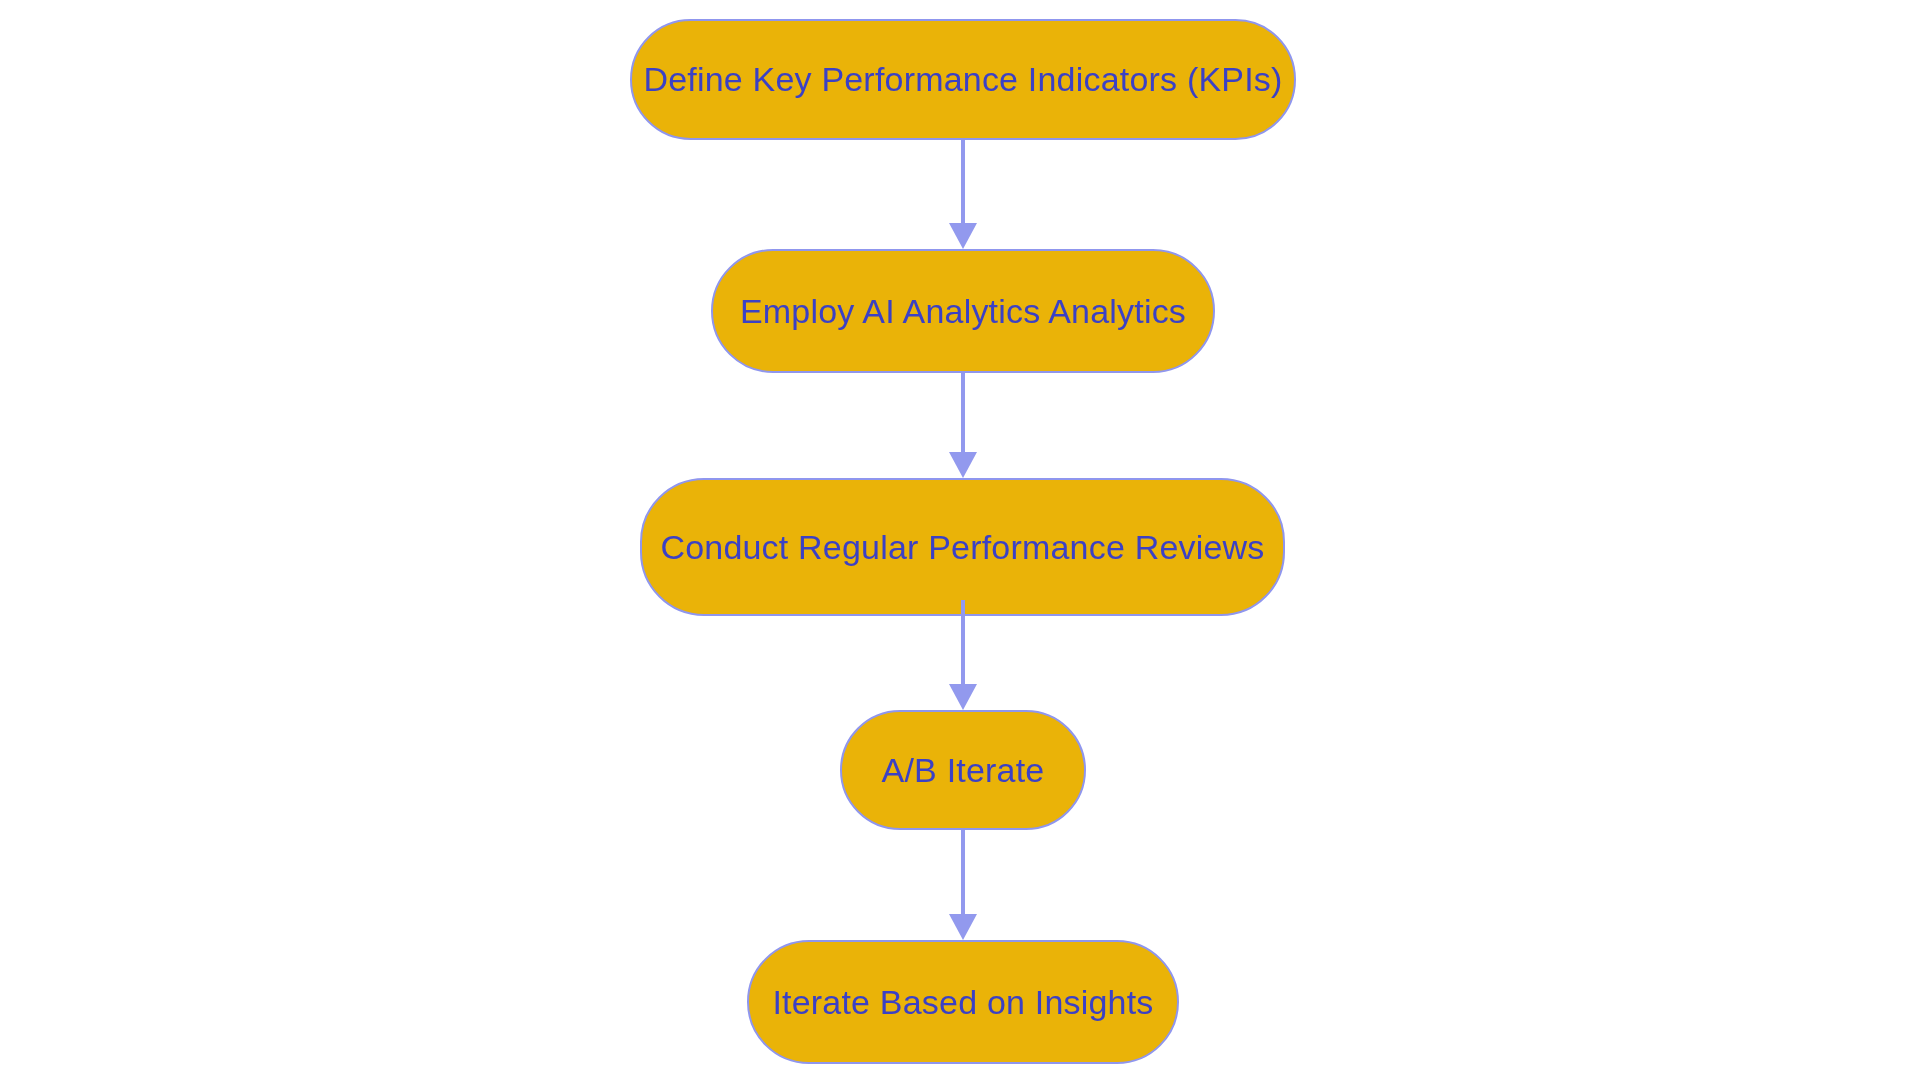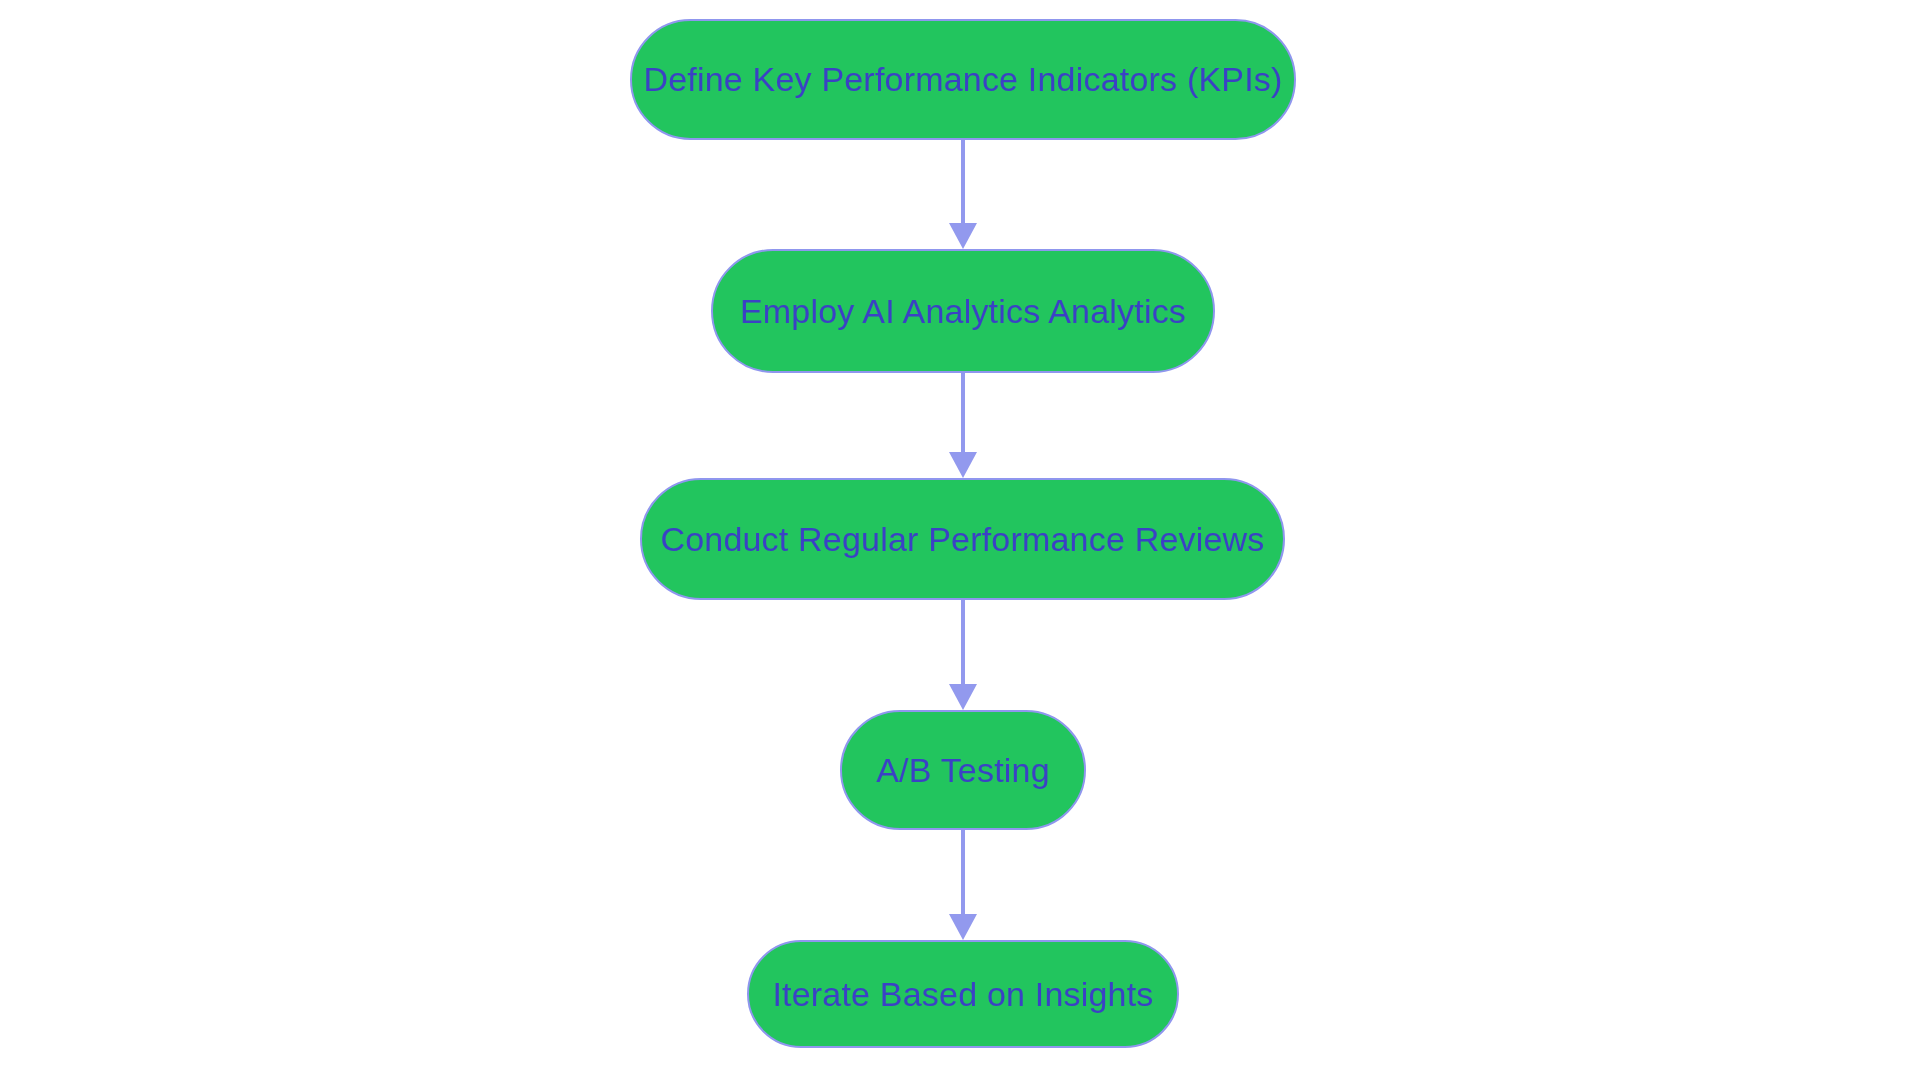--- a/index.html
+++ b/index.html
@@ -11,36 +11,36 @@
     position: relative;
     width: 1920px;
     height: 1083px;
     background: #ffffff;
     overflow: hidden;
     font-family: "Liberation Sans", sans-serif;
   }
   .node {
     position: absolute;
     box-sizing: border-box;
-    background: #22c55e;
+    background: #eab308;
     border: 2px solid #8f96ee;
     border-radius: 64px;
     display: flex;
     align-items: center;
     justify-content: center;
     text-align: center;
     color: #3b41c5;
     font-size: 34px;
     letter-spacing: 0.2px;
   }
   .n1 { left: 630px; top: 19px;  width: 666px; height: 121px; }
   .n2 { left: 711px; top: 249px; width: 504px; height: 124px; }
-  .n3 { left: 640px; top: 478px; width: 645px; height: 122px; }
+  .n3 { left: 640px; top: 478px; width: 645px; height: 138px; }
   .n4 { left: 840px; top: 710px; width: 246px; height: 120px; }
-  .n5 { left: 747px; top: 940px; width: 432px; height: 108px; }
+  .n5 { left: 747px; top: 940px; width: 432px; height: 124px; }
 
   .arrow {
     position: absolute;
     width: 30px;
     left: 948px;
   }
   .a1 { top: 140px; height: 109px; }
   .a2 { top: 373px; height: 105px; }
   .a3 { top: 600px; height: 110px; }
   .a4 { top: 830px; height: 110px; }
@@ -90,21 +90,21 @@
   <div class="node n3">
     <span>Conduct Regular Performance Reviews</span>
   </div>
 
   <div class="arrow a3">
     <div class="shaft"></div>
     <div class="head"></div>
   </div>
 
   <div class="node n4">
-    <span>A/B Testing</span>
+    <span>A/B Iterate</span>
   </div>
 
   <div class="arrow a4">
     <div class="shaft"></div>
     <div class="head"></div>
   </div>
 
   <div class="node n5">
     <span>Iterate Based on Insights</span>
   </div>

